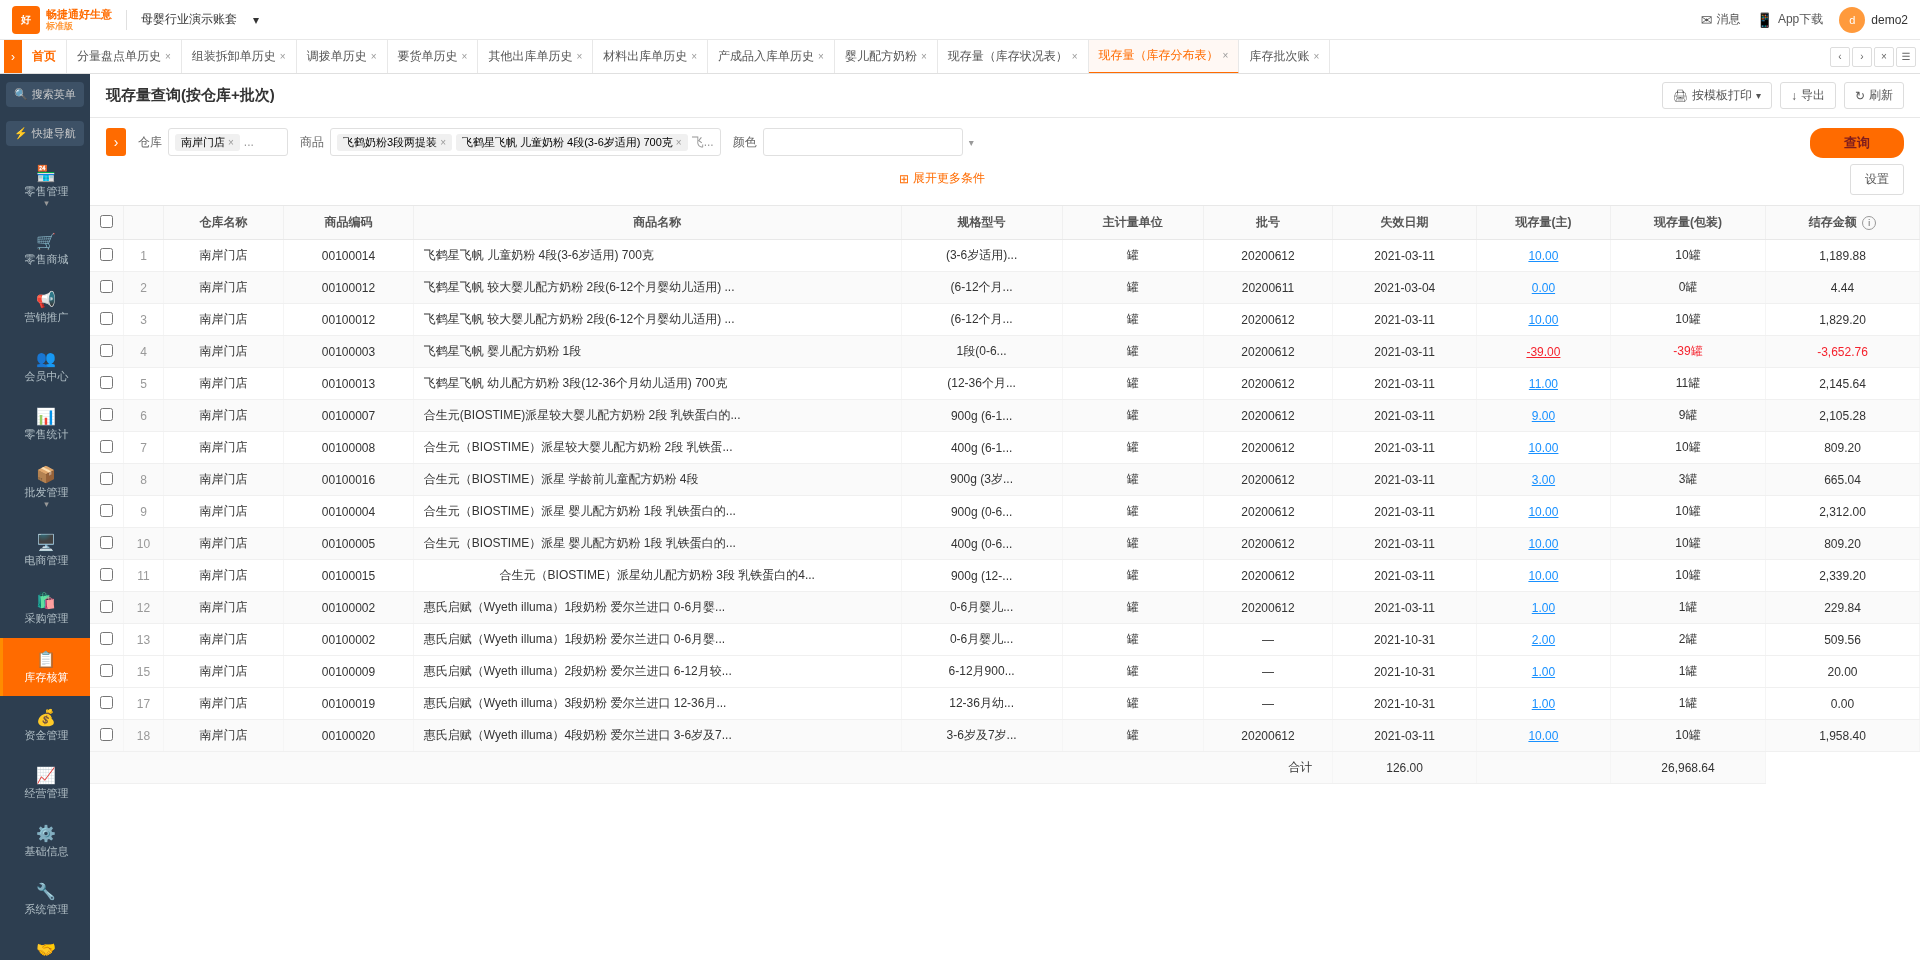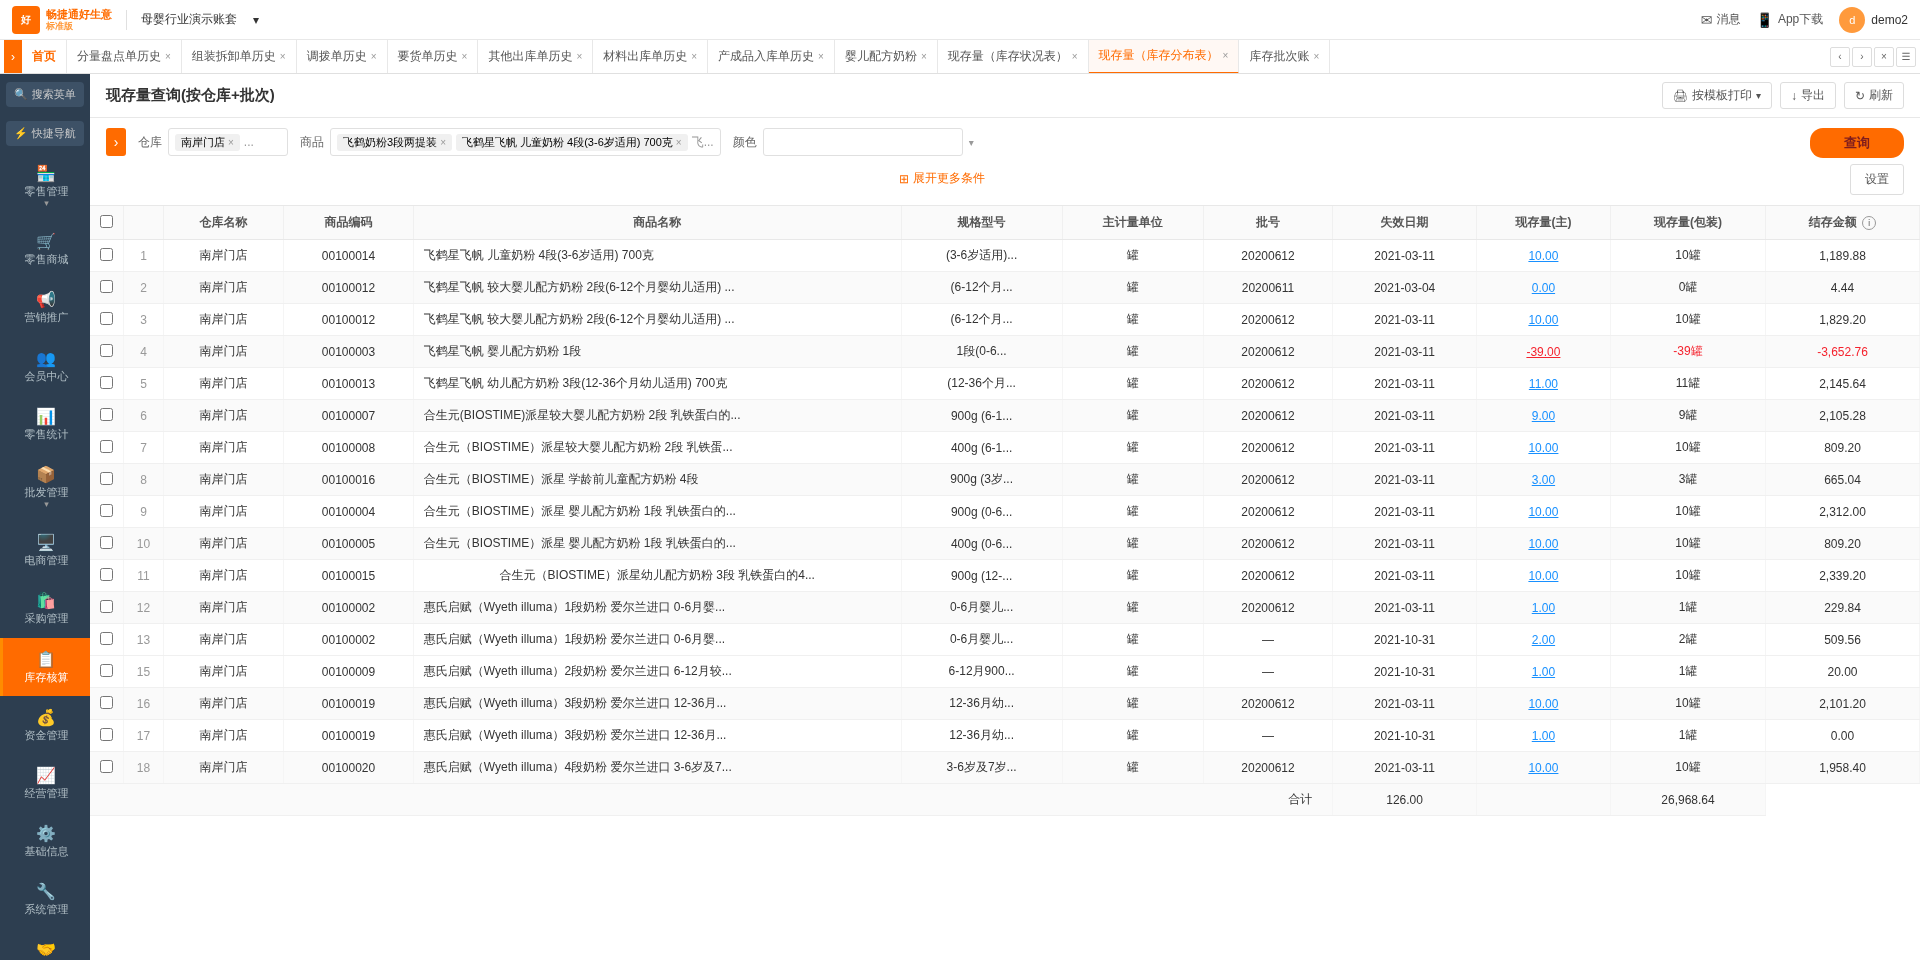--- a/index.html
+++ b/index.html
@@ -578,36 +578,20 @@
     <td>00100009</td>
     <td class="td-left" style="max-width:280px;overflow:hidden;text-overflow:ellipsis;white-space:nowrap;">惠氏启赋（Wyeth illuma）2段奶粉 爱尔兰进口 6-12月较...</td>
     <td>6-12月900...</td>
     <td>罐</td>
     <td>—</td>
     <td>2021-10-31</td>
     <td><span class="td-num-link" style="">1.00</span></td>
     <td style="">1罐</td>
     <td style="">20.00</td>
   </tr>
-            <tr style="background: rgb(250, 250, 250);">
-    <td class="checkbox-col">
-      <input type="checkbox" style="">
-    </td>
-    <td class="row-num">16</td>
-    <td>南岸门店</td>
-    <td>00100019</td>
-    <td class="td-left" style="max-width:280px;overflow:hidden;text-overflow:ellipsis;white-space:nowrap;">惠氏启赋（Wyeth illuma）3段奶粉 爱尔兰进口 12-36月...</td>
-    <td>12-36月幼...</td>
-    <td>罐</td>
-    <td>20200612</td>
-    <td>2021-03-11</td>
-    <td><span class="td-num-link" style="">10.00</span></td>
-    <td style="">10罐</td>
-    <td style="">2,101.20</td>
-  </tr>
             <tr style="background: rgb(255, 255, 255);">
     <td class="checkbox-col">
       <input type="checkbox" style="">
     </td>
     <td class="row-num">17</td>
     <td>南岸门店</td>
     <td>00100019</td>
     <td class="td-left" style="max-width:280px;overflow:hidden;text-overflow:ellipsis;white-space:nowrap;">惠氏启赋（Wyeth illuma）3段奶粉 爱尔兰进口 12-36月...</td>
     <td>12-36月幼...</td>
     <td>罐</td>

